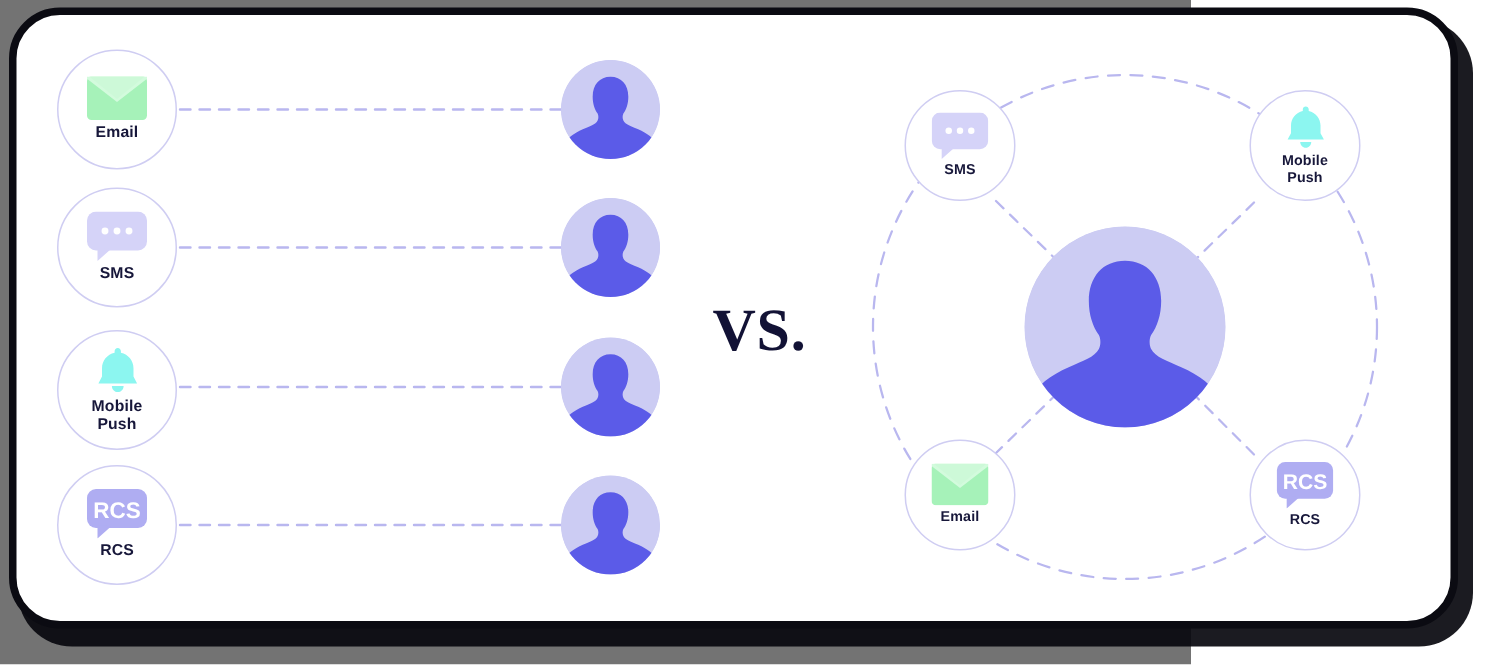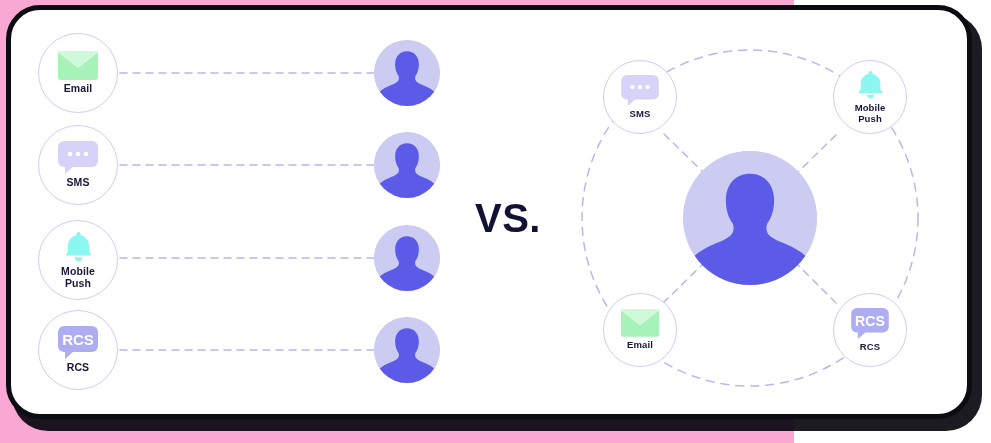--- a/index.html
+++ b/index.html
@@ -11,21 +11,21 @@
     width: 991px;
     height: 443px;
     font-family: "Liberation Sans", sans-serif;
     overflow: hidden;
   }
 
   #canvas {
     position: relative;
     width: 794px;
     height: 443px;
-    background: #f9a8d4;
+    background: #737373;
   }
 
   
   .card {
     position: absolute;
     left: 6px;
     top: 5px;
     width: 966px;
     height: 414px;
     background: #ffffff;
@@ -100,21 +100,21 @@
   }
   .avatar svg { display: block; width: 100%; height: 100%; }
 
   
   .vs {
     position: absolute;
     color: #121235;
     font-weight: bold;
     font-size: 40px;
     letter-spacing: 0.5px;
-    font-family: Liberation Sans, sans-serif;
+    font-family: Liberation Serif, serif;
   }
 </style>
 </head>
 <body>
 
 <div id="canvas">
 
   <div class="card"></div>
 
   <div class="stage">

